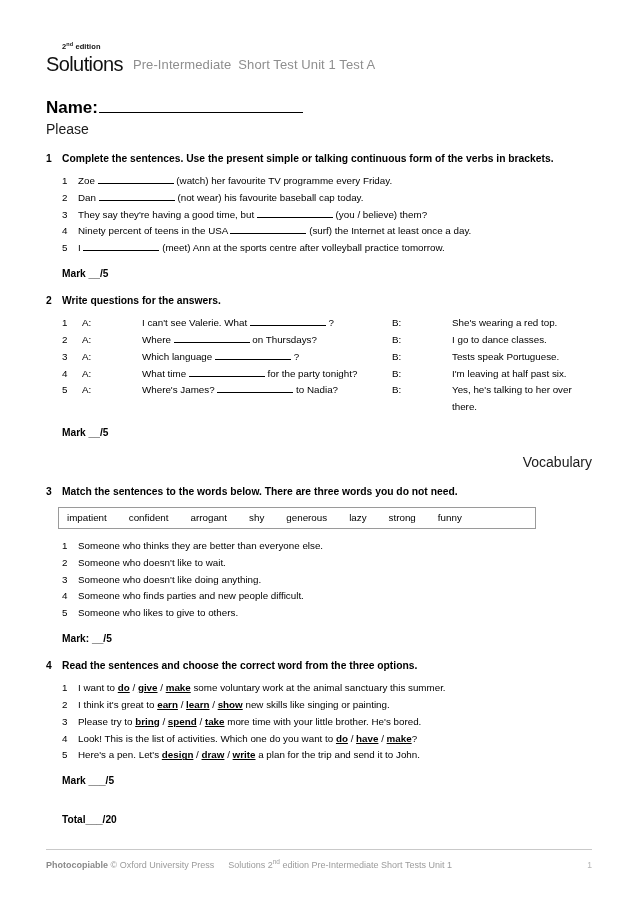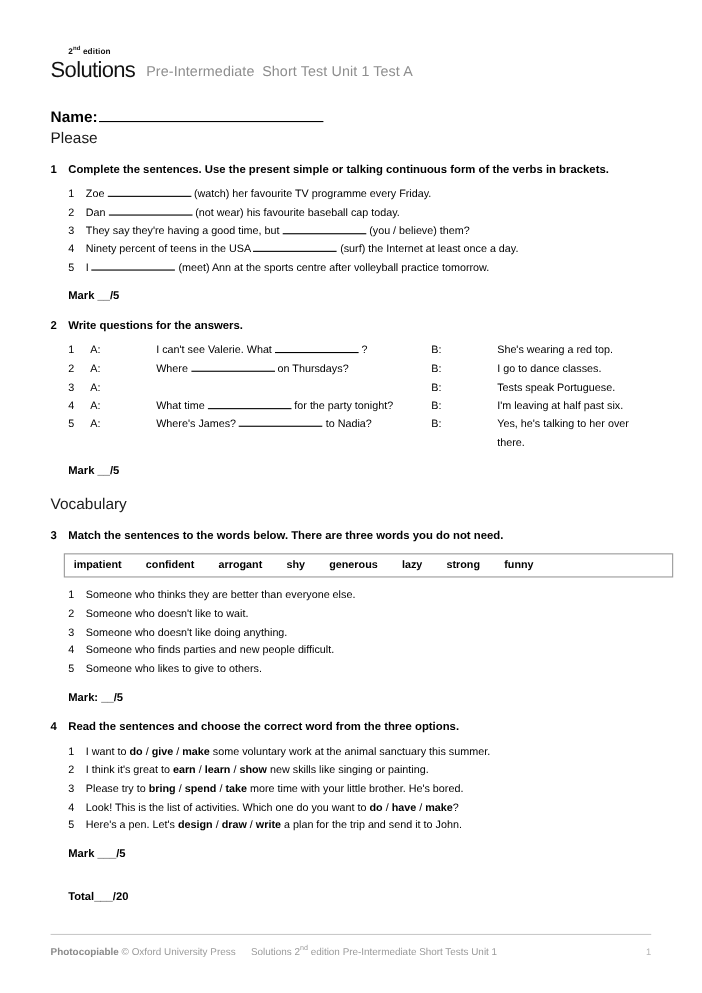--- a/index.html
+++ b/index.html
@@ -63,21 +63,21 @@
     font-size: 13px;
     color: #8e8e8e;
     padding-bottom: 2px;
     letter-spacing: 0.1px;
   }
   .header-sub .gap { display: inline-block; width: 7px; }
 
   
   .name-row {
     margin-top: 24px;
-    font-size: 14px;
+    font-size: 17px;
     font-weight: bold;
     display: flex;
     align-items: baseline;
   }
   .name-rule {
     display: inline-block;
     width: 204px;
     border-bottom: 1.4px solid #000;
     margin-left: 1px;
     height: 9px;
@@ -88,21 +88,21 @@
     margin-top: 17px;
     font-size: 12.5px;
     font-weight: bold;
   }
   .section-title {
     margin-top: 3px;
     font-size: 14px;
     font-weight: normal;
     color: #1a1a1a;
   }
-  .section-title.vocab { margin-top: 0; }
+  .section-title.vocab { margin-top: 0; text-align: right; }
 
   
   .exercise { margin-top: 15px; }
   .ex-head {
     display: flex;
     font-size: 10.3px;
     font-weight: bold;
     line-height: 1.35;
   }
   .ex-num {
@@ -125,21 +125,21 @@
   .item-text { flex: 1; }
 
   .blank {
     display: inline-block;
     border-bottom: 1px solid #000;
     height: 8px;
     vertical-align: baseline;
   }
   .blank.w1 { width: 76px; }
 
-  b.opt { font-weight: bold; }
+  b.opt { font-weight: bold; text-decoration: underline; }
 
   
   .qa {
     display: flex;
     font-size: 9.8px;
     line-height: 1.72;
     padding-left: 16px;
   }
   .qa-left {
     display: flex;
@@ -161,27 +161,26 @@
     margin-top: 11px;
   }
   .mark.total { margin-top: 28px; }
 
   
   .wordbank {
     margin-top: 8px;
     margin-left: 12px;
     border: 1px solid #9a9a9a;
     box-sizing: border-box;
-    width: 554px;
+    width: 478px;
     height: 22px;
     display: flex;
     align-items: center;
     padding-left: 8px;
     font-size: 9.8px;
-    font-weight: bold;
   }
   .wordbank .w { margin-right: 22px; white-space: nowrap; }
 
   
   .footer-rule {
     position: absolute;
     left: 46px;
     right: 46px;
     bottom: 53px;
     border-top: 1px solid #c9c9c9;
@@ -279,20 +278,21 @@
         </span>
         <span class="qa-right">
           <span class="qa-label">B:</span>
           <span class="qa-body">I go to dance classes.</span>
         </span>
       </div>
       <div class="qa">
         <span class="qa-left">
           <span class="qa-label">3</span>
           <span class="qa-label">A:</span>
+          <span class="qa-body"><span>Which language </span><span class="blank w1"></span><span> ?</span></span>
         </span>
         <span class="qa-right">
           <span class="qa-label">B:</span>
           <span class="qa-body">Tests speak Portuguese.</span>
         </span>
       </div>
       <div class="qa">
         <span class="qa-left">
           <span class="qa-label">4</span>
           <span class="qa-label">A:</span>

